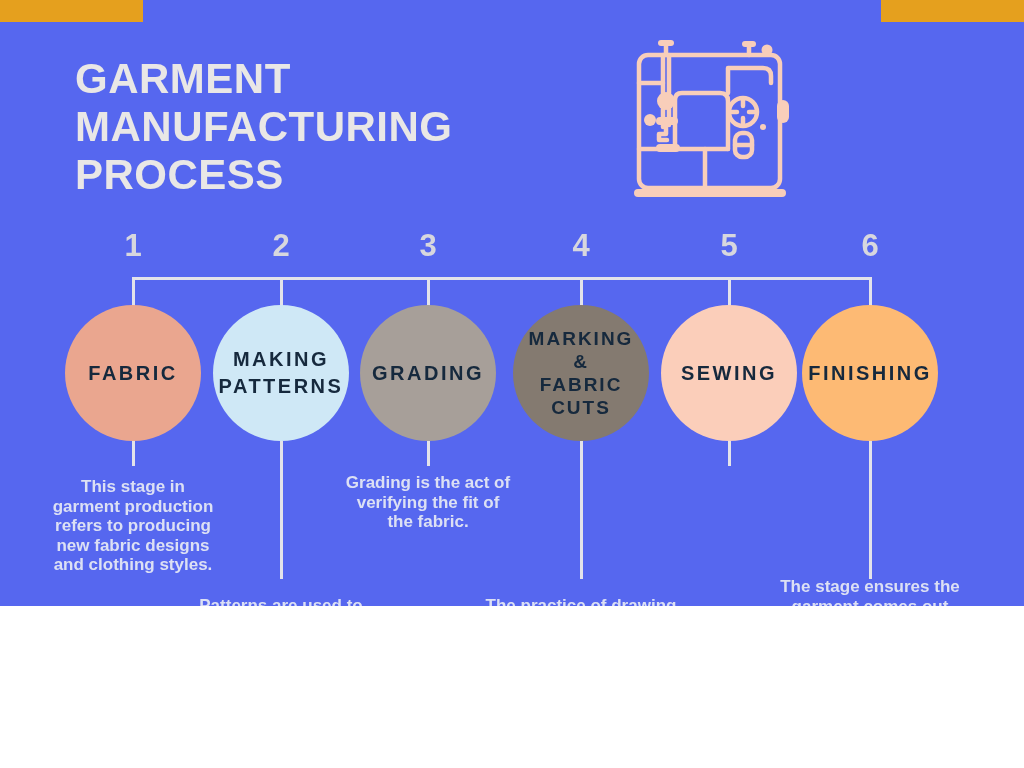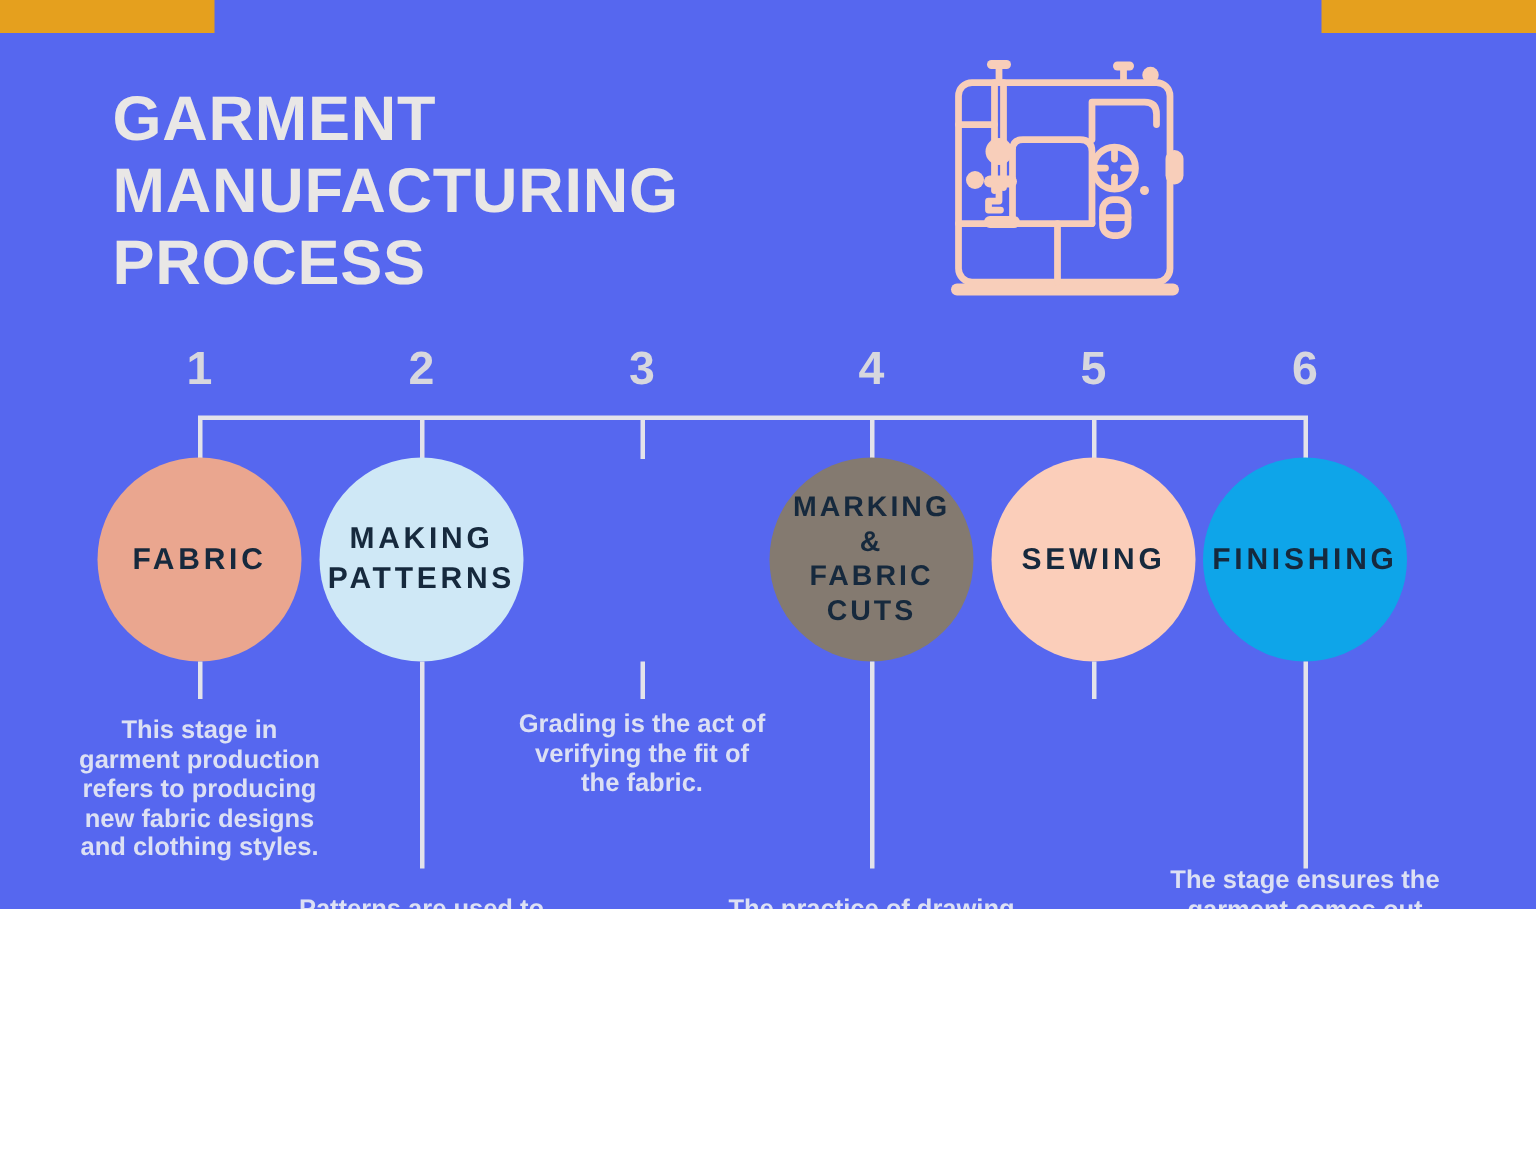--- a/index.html
+++ b/index.html
@@ -130,20 +130,23 @@
   <div class="desc d1">Patterns are used to
 produce the fundamental
 shape of a garment.
 
 This is normally done by
 hand or with the
 assistance of a machine.</div>
 
   <div class="num x2">3</div>
   <div class="stub top x2"></div>
+  <div class="circle x2" style="background-color: rgb(167, 159, 153);">
+    <div class="lbl">GRADING</div>
+  </div>
   <div class="stub bot-short x2"></div>
   <div class="desc d2">Grading is the act of
 verifying the fit of
 the fabric.</div>
 
   <div class="num x3">4</div>
   <div class="stub top x3"></div>
   <div class="circle x3" style="background-color: rgb(132, 122, 112);">
     <div class="lbl sm">MARKING
 &amp;
@@ -163,21 +166,21 @@
 
   <div class="num x4">5</div>
   <div class="stub top x4"></div>
   <div class="circle x4" style="background-color: rgb(251, 206, 186);">
     <div class="lbl">SEWING</div>
   </div>
   <div class="stub bot-short x4"></div>
 
   <div class="num x5">6</div>
   <div class="stub top x5"></div>
-  <div class="circle x5" style="background-color: #0ea5e9;">
+  <div class="circle x5" style="background-color: #fdba74;">
     <div class="lbl">FINISHING</div>
   </div>
   <div class="stub bot-long x5"></div>
   <div class="desc d5">The stage ensures the
 garment comes out
 looking up to the mark.
 
 The finest details are
 checked and added to
 the garment at this

